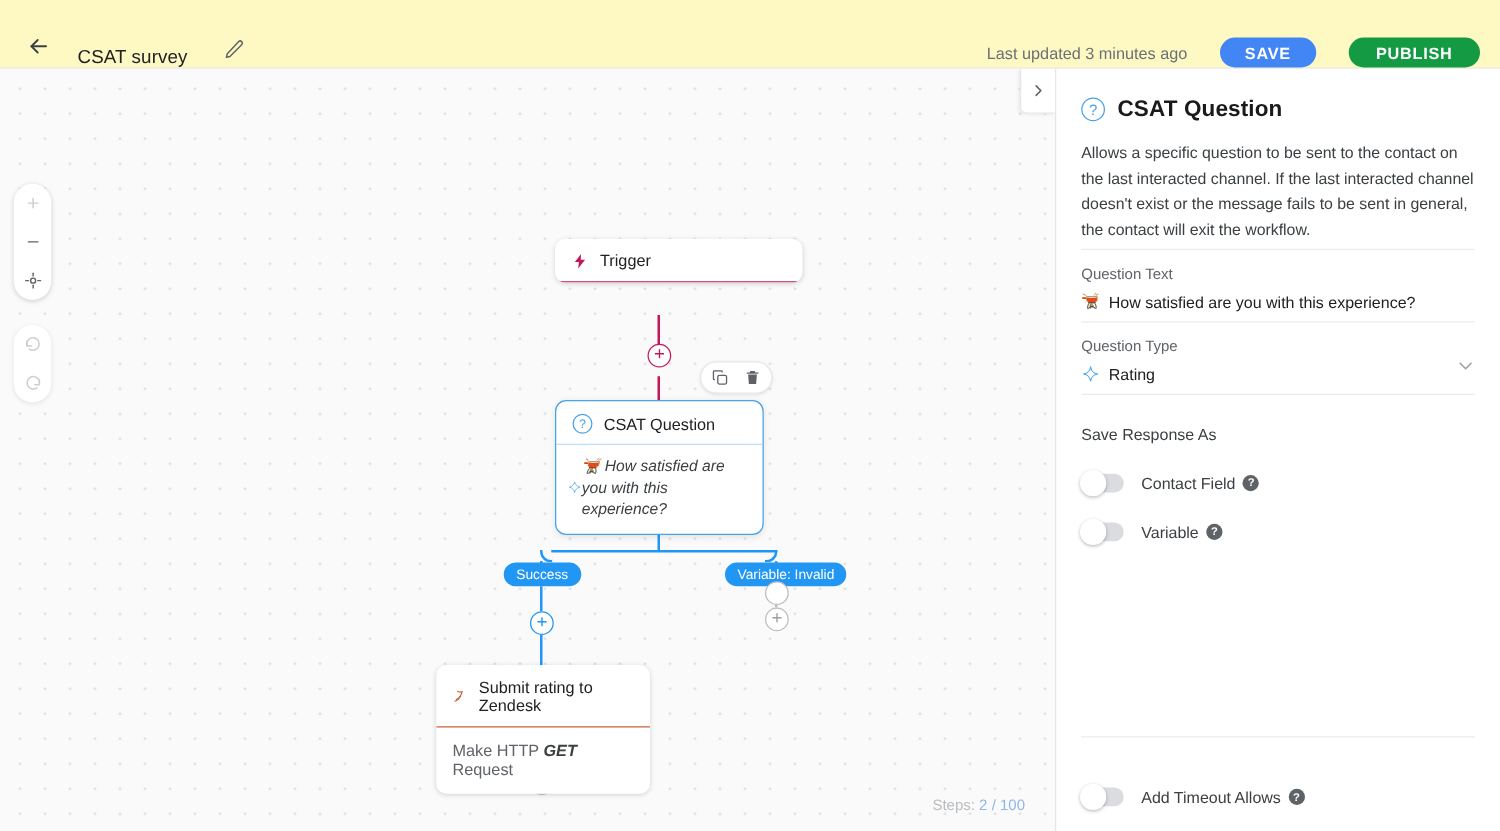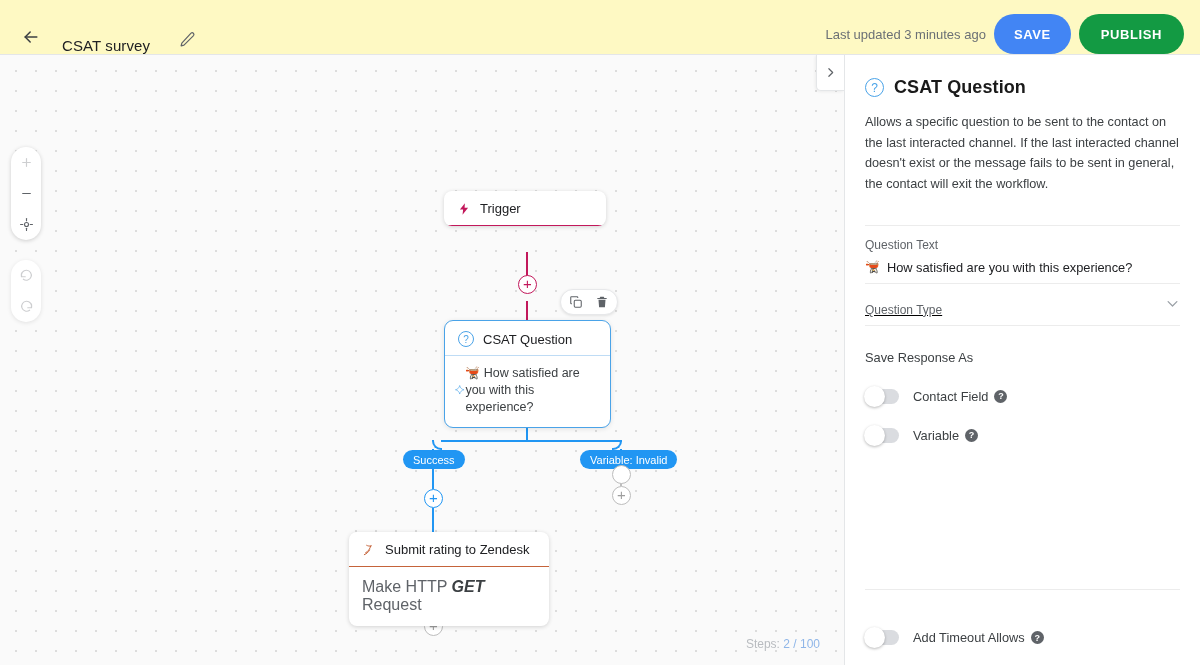--- a/index.html
+++ b/index.html
@@ -25,24 +25,24 @@
     cursor: pointer; color: #3c4043;
   }
   .doc-title {
     margin-left: 14px; font-size: 15px; color: #202124; letter-spacing: .1px;
   }
   .edit-btn {
     margin-left: 22px; width: 30px; height: 30px; border-radius: 50%;
     display: flex; align-items: center; justify-content: center;
     cursor: pointer; color: #5f6368;
   }
-  .topbar-right { margin-left: auto; display: flex; align-items: center; gap: 8px; }
+  .topbar-right { margin-left: auto; display: flex; align-items: center; gap: 26px; }
   .last-updated { font-size: 13px; color: #6b7075; }
   .btn {
-    border: none; border-radius: 20px; height: 40px;
+    border: none; border-radius: 20px; height: 24px;
     font-size: 13px; font-weight: bold; letter-spacing: .6px;
     color: #fff; cursor: pointer; padding: 0 20px;
     font-family: "Liberation Sans", sans-serif;
   }
   .btn-save { background: #4285f4; }
   .btn-publish { background: #139a43; padding: 0 22px; }
 
   
   .body { flex: 1; display: flex; position: relative; min-height: 0; }
 
@@ -102,41 +102,41 @@
   }
   .node-head {
     display: flex; align-items: center; gap: 9px;
     padding: 10px 12px 9px 13px; font-size: 13px; color: #202124;
   }
   .node-body {
     padding: 11px 13px 12px 13px; font-size: 13px; color: #5f6368;
   }
 
   
-  #node-trigger { left: 444px; top: 136px; width: 162px; }
+  #node-trigger { left: 444px; top: 136px; width: 198px; }
   #node-trigger .node-head { border-bottom: 1.5px solid #c2185b; }
   #node-trigger .node-body { color: #5f6368; }
 
   
   #node-csat {
     left: 444px; top: 265px; width: 167px;
     border: 1.5px solid #4aa3e8; border-radius: 9px;
     box-shadow: 0 1px 5px rgba(0,0,0,.10);
   }
   #node-csat .node-head { border-bottom: 1px solid #bfdcf5; padding-bottom: 8px; }
   #node-csat .node-body {
     display: flex; align-items: center; gap: 0;
-    color: #3c4043; font-size: 12.5px; line-height: 1.35;
+    font-style: italic; color: #3c4043; font-size: 12.5px; line-height: 1.35;
     padding: 9px 11px 11px 9px;
   }
 
   
-  #node-zendesk { left: 349px; top: 477px; width: 200px; }
+  #node-zendesk { left: 349px; top: 477px; width: 171px; }
   #node-zendesk .node-head { border-bottom: 1.5px solid #c5633a; }
-  #node-zendesk .node-body { font-size: 16px; color: #5f6368; }
+  #node-zendesk .node-body { font-size: 13px; color: #5f6368; }
   .http-verb { font-style: italic; font-weight: bold; color: #3c4043; }
 
   
   .node-tools {
     position: absolute; left: 560px; top: 234px;
     height: 26px; padding: 0 8px; border-radius: 13px;
     background: #fff; border: 1px solid #e7e8ea;
     display: flex; align-items: center; gap: 12px;
     box-shadow: 0 1px 3px rgba(0,0,0,.10);
   }
@@ -169,29 +169,29 @@
 
   
   .panel {
     flex: 1; background: #fff; padding: 22px 20px 0 20px;
     display: flex; flex-direction: column; overflow: hidden;
   }
   .panel-title { display: flex; align-items: center; gap: 10px; }
   .panel-title h1 { font-size: 18px; color: #1a1a1a; font-weight: bold; letter-spacing: .1px; }
   .panel-desc {
     margin-top: 14px; font-size: 12.7px; line-height: 1.63; color: #3c4043;
-    padding-bottom: 30px; border-bottom: 1px solid #ececec;
+    padding-bottom: 4px; border-bottom: 1px solid #ececec;
   }
   .field { padding: 12px 0 8px 0; border-bottom: 1px solid #ececec; }
   .field-label { font-size: 12px; color: #5f6368; }
   .field-value {
     margin-top: 8px; font-size: 12.8px; color: #202124;
     display: flex; align-items: center; gap: 7px;
   }
-  .field.select { display: flex; align-items: flex-end; text-decoration: underline; }
+  .field.select { display: flex; align-items: flex-end; }
   .select-inner { flex: 1; }
   .chev-down { color: #9aa0a6; padding-bottom: 2px; cursor: pointer; }
   .section-label { margin-top: 24px; font-size: 12.8px; color: #3c4043; }
   .toggle-row { display: flex; align-items: center; gap: 14px; margin-top: 24px; }
   .toggle {
     width: 34px; height: 15px; border-radius: 8px; background: #dadce0;
     position: relative; cursor: pointer; flex: 0 0 34px;
   }
   .toggle .knob {
     position: absolute; left: -1px; top: -3px;
@@ -399,20 +399,26 @@
         <div class="field-label">Question Text</div>
         <div class="field-value">
           <span class="emoji">🫕</span>
           <span>How satisfied are you with this experience?</span>
         </div>
       </div>
 
       <div class="field select">
         <div class="select-inner">
           <div class="field-label">Question Type</div>
+          <div class="field-value">
+            <svg width="15" height="15" viewBox="0 0 24 24" fill="none" stroke="#4aa3e8" stroke-width="1.5" stroke-linejoin="round">
+              <path d="M12 2.5c.6 4.5 4.4 8.3 9 9-4.6.7-8.4 4.5-9 9-.6-4.5-4.4-8.3-9-9 4.6-.7 8.4-4.5 9-9z"></path>
+            </svg>
+            <span>Rating</span>
+          </div>
         </div>
         <div class="chev-down">
           <svg width="15" height="15" viewBox="0 0 24 24" fill="none" stroke="currentColor" stroke-width="2" stroke-linecap="round" stroke-linejoin="round">
             <polyline points="5 9 12 16 19 9"></polyline>
           </svg>
         </div>
       </div>
 
       <div class="section-label">Save Response As</div>
 

